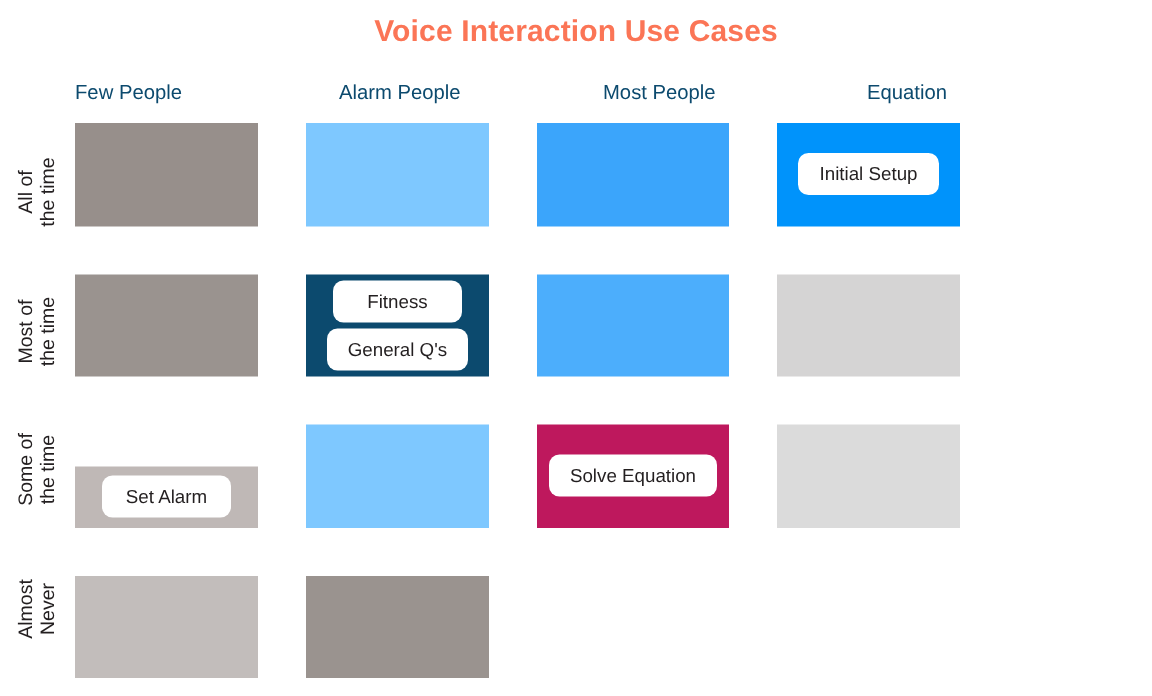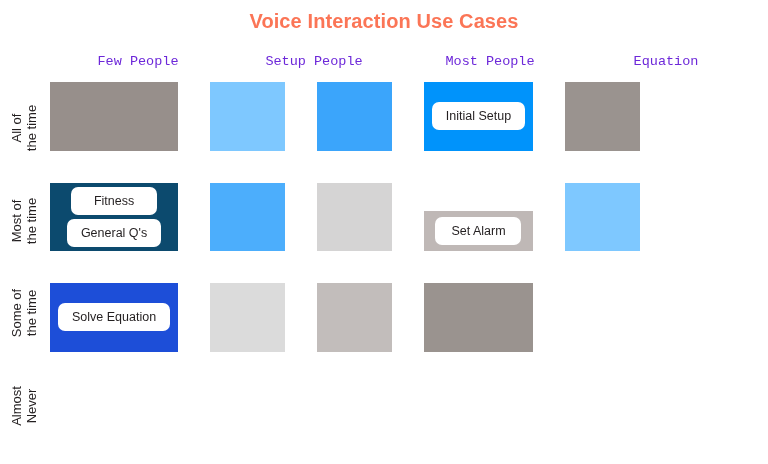--- a/index.html
+++ b/index.html
@@ -33,24 +33,22 @@
   .col-headers {
     position: absolute;
     left: 50px;
     top: 54px;
     width: 704px;
     height: 22px;
     display: flex;
   }
   .col-header {
     flex: 1 1 0;
-    text-align: center;
     font-size: 13.5px;
-    color: #6d28d9;
-    font-family: Liberation Mono, monospace;
+    color: #0c4a6e;
   }
   .row-labels {
     position: absolute;
     left: 0px;
     top: 82px;
     width: 48px;
     height: 370px;
     display: flex;
     flex-direction: column;
   }
@@ -69,21 +67,21 @@
     color: #231f20;
     text-align: center;
   }
   .grid {
     position: absolute;
     left: 50px;
     top: 82px;
     width: 590px;
     height: 370px;
     display: grid;
-    grid-template-columns: repeat(5, 1fr);
+    grid-template-columns: repeat(4, 1fr);
     grid-template-rows: repeat(4, 1fr);
     column-gap: 10px;
     row-gap: 8px;
     gap: 32px;
   }
   .cell {
     position: relative;
     display: flex;
     flex-direction: column;
     align-items: center;
@@ -106,21 +104,21 @@
 </style>
 </head>
 <body>
 
 <div class="page">
 
   <div class="chart-title">Voice Interaction Use Cases</div>
 
   <div class="col-headers">
     <div class="col-header">Few People</div>
-    <div class="col-header">Setup People</div>
+    <div class="col-header">Alarm People</div>
     <div class="col-header">Most People</div>
     <div class="col-header">Equation</div>
   </div>
 
   <div class="row-labels">
     <div class="row-label-cell">
       <div class="row-label">
         <span>All of</span><br>
         <span>the time</span>
       </div>
@@ -160,21 +158,21 @@
       <div class="pill">General Q's</div>
     </div>
     <div class="cell" style="background-color: rgb(76, 174, 252);"></div>
 
     <div class="cell" style="background-color: rgb(213, 212, 212);"></div>
     <div class="cell" style="background-color: rgb(191, 184, 182); margin-top: 28px;">
       <div class="pill">Set Alarm</div>
     </div>
     <div class="cell" style="background-color: rgb(126, 200, 255);"></div>
 
-    <div class="cell" style="background-color: #1d4ed8;">
+    <div class="cell" style="background-color: #be185d;">
       <div class="pill">Solve Equation</div>
     </div>
     <div class="cell" style="background-color: rgb(219, 219, 219);"></div>
     <div class="cell" style="background-color: rgb(194, 189, 187);"></div>
     <div class="cell" style="background-color: rgb(154, 147, 143);"></div>
 
   </div>
 
 </div>
 

